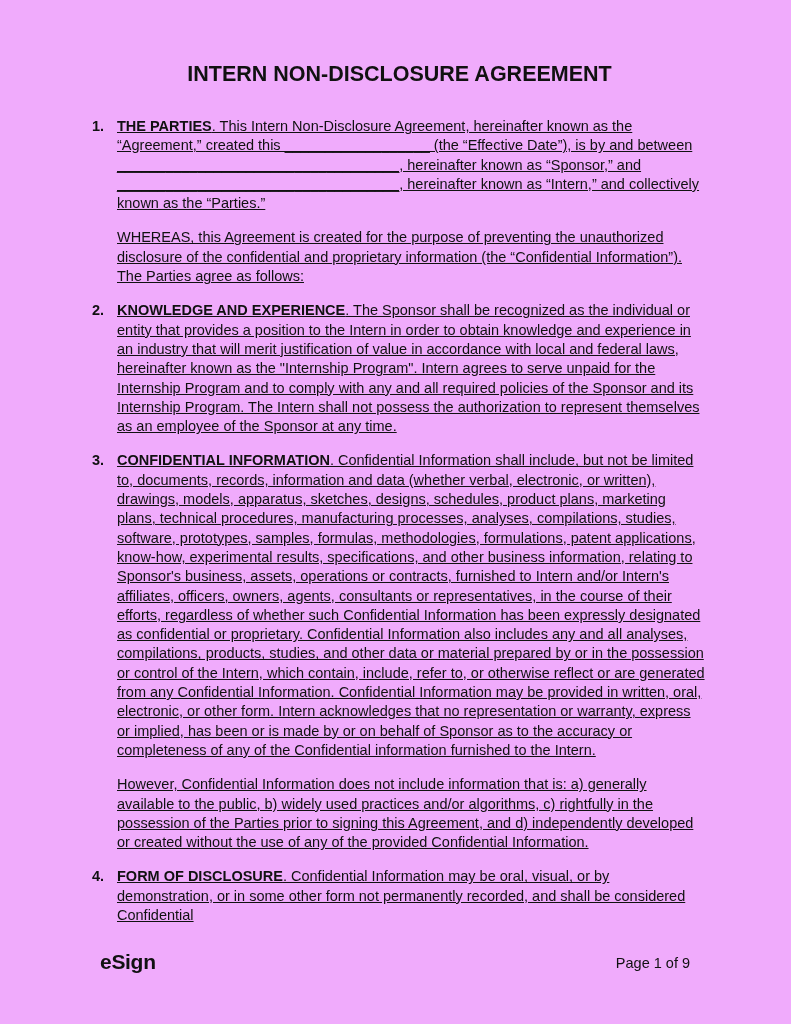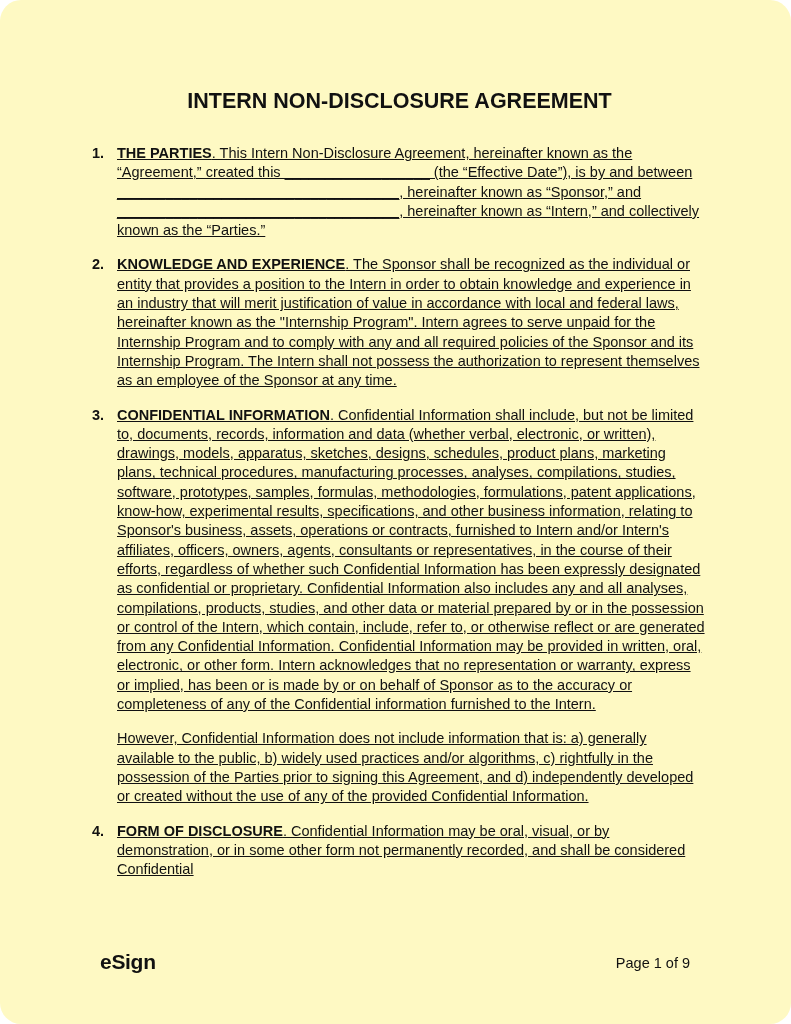--- a/index.html
+++ b/index.html
@@ -4,29 +4,28 @@
 <style>
   html, body {
     margin: 0;
     padding: 0;
     background: #ffffff;
   }
   .page {
     position: relative;
     width: 791px;
     height: 1024px;
-    background: #fef9c3;
+    background: #f0abfc;
     color: #111111;
     font-family: "Liberation Sans", sans-serif;
     font-size: 14.5px;
     line-height: 19.3px;
     box-sizing: border-box;
-    padding: 89px 84px 0 92px;
+    padding: 62px 84px 0 92px;
     overflow: hidden;
-    border-radius: 21px;
   }
   .doc-title {
     text-align: center;
     font-weight: bold;
     font-size: 21.5px;
     line-height: 25px;
     margin: 0;
   }
   .doc-body {
     margin-top: 30px;
@@ -80,20 +79,21 @@
 <body>
 
 <div class="page">
   <div class="doc-title">INTERN NON-DISCLOSURE AGREEMENT</div>
 
   <div class="doc-body">
       <div class="item">
         <div class="num">1.</div>
         <div class="content">
           <div class="para first"><span class="heading">THE PARTIES</span><span>. This Intern Non-Disclosure Agreement, hereinafter known as the “Agreement,” created this __________________ (the “Effective Date”), is by and between ___________________________________, hereinafter known as “Sponsor,” and ___________________________________, hereinafter known as “Intern,” and collectively known as the “Parties.”</span></div>
+          <div class="para">WHEREAS, this Agreement is created for the purpose of preventing the unauthorized disclosure of the confidential and proprietary information (the “Confidential Information”). The Parties agree as follows:</div>
         </div>
       </div>
       <div class="item">
         <div class="num">2.</div>
         <div class="content">
           <div class="para first"><span class="heading">KNOWLEDGE AND EXPERIENCE</span><span>. The Sponsor shall be recognized as the individual or entity that provides a position to the Intern in order to obtain knowledge and experience in an industry that will merit justification of value in accordance with local and federal laws, hereinafter known as the "Internship Program". Intern agrees to serve unpaid for the Internship Program and to comply with any and all required policies of the Sponsor and its Internship Program. The Intern shall not possess the authorization to represent themselves as an employee of the Sponsor at any time.</span></div>
         </div>
       </div>
       <div class="item">
         <div class="num">3.</div>

